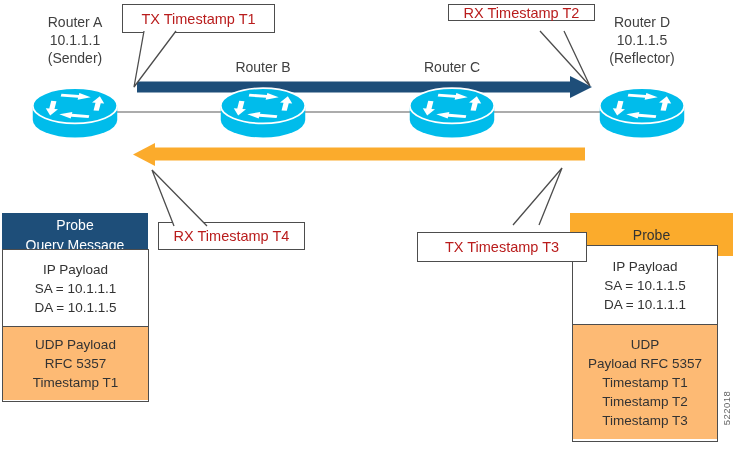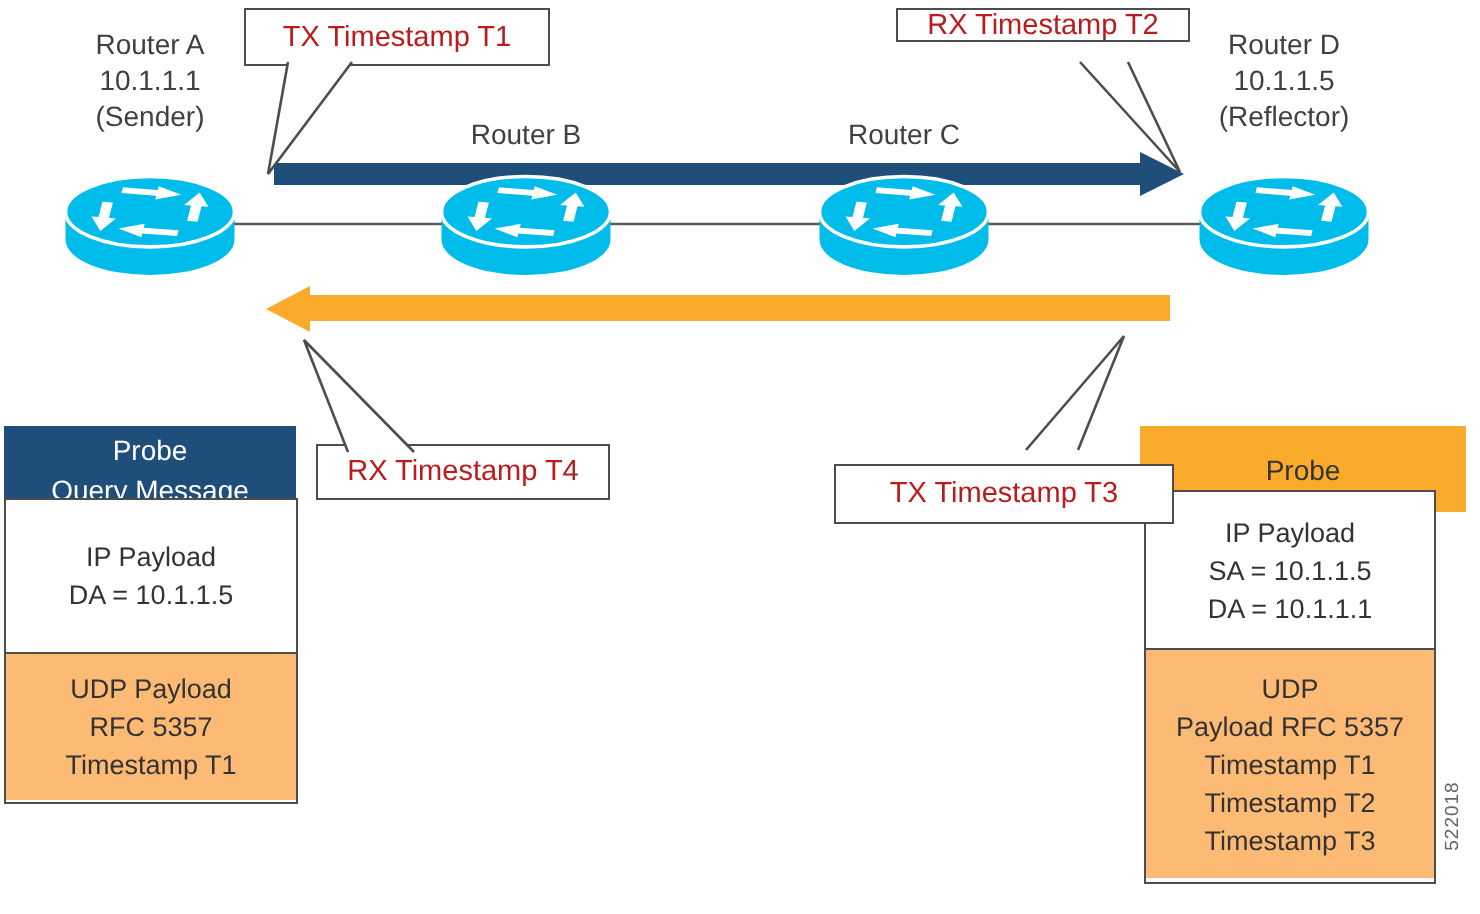--- a/index.html
+++ b/index.html
@@ -125,20 +125,21 @@
     <div>Probe</div>
     <div>Query Message</div>
   </div>
   <div id="probe-response" class="probe-box" style="left:570px;top:185px;width:163px;height:43px">
     <div>Probe</div>
   </div>
 
   <div class="packet-box" style="left:2px;top:249px;width:147px;height:153px">
     <div class="packet-ip" style="height:76px">
       <div>IP Payload</div>
+      <div>SA = 10.1.1.1</div>
       <div>DA = 10.1.1.5</div>
     </div>
     <div class="packet-udp" style="height:74px">
       <div>UDP Payload</div>
       <div>RFC 5357</div>
       <div>Timestamp T1</div>
     </div>
   </div>
 
   <div class="packet-box" style="left:572px;top:245px;width:146px;height:197px">

